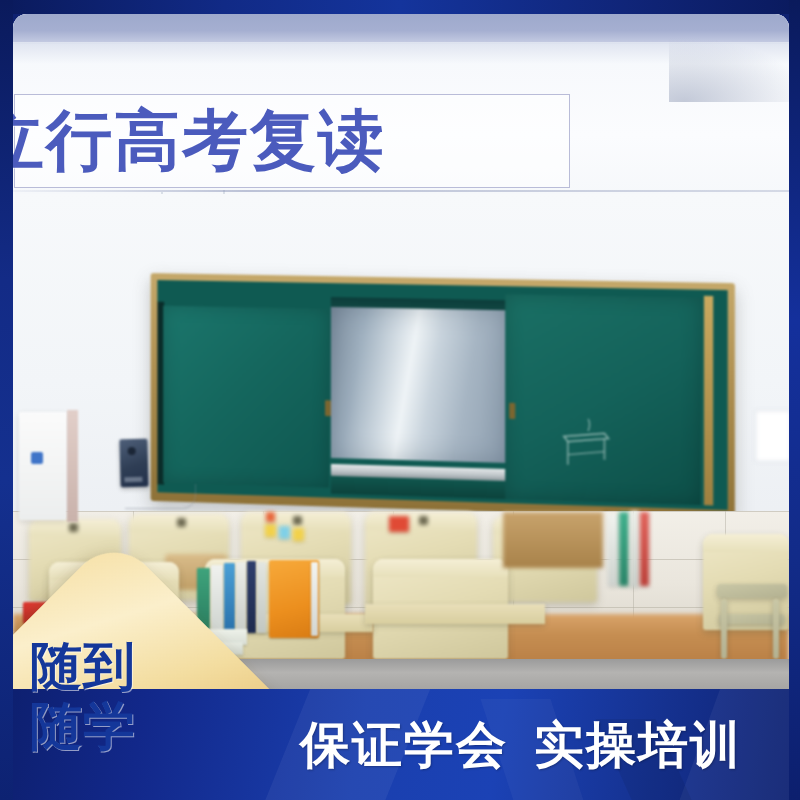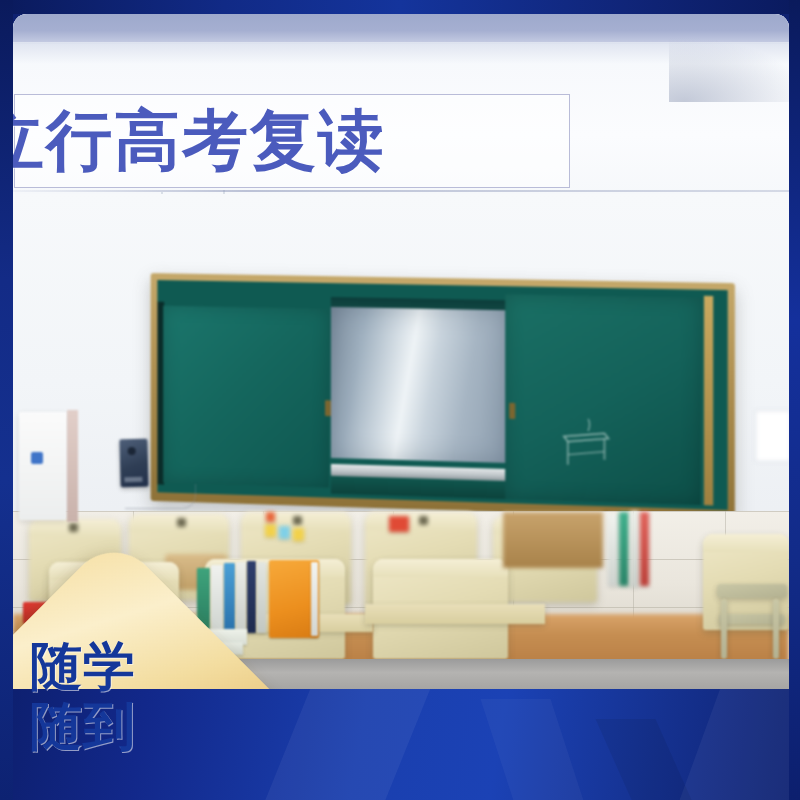--- a/index.html
+++ b/index.html
@@ -484,23 +484,26 @@
 
   <div class="grey-strip"></div>
 
   <div class="bottom-bar">
     <div class="bb-shape s1"></div>
     <div class="bb-shape s2"></div>
     <div class="bb-shape s3"></div>
     <div class="bb-shape s4"></div>
   </div>
 
+  <div class="bb-text">
+    <span>保证学会</span><span class="bb-gap"></span><span>实操培训</span>
+  </div>
 
   <div class="badge"></div>
   <div class="badge-text">
+    <span>随到</span>
     <span>随学</span>
-    <span>随到</span>
   </div>
 
   <div class="frame-top"></div>
   <div class="frame-left"></div>
   <div class="frame-right"></div>
 </div>
 
 </body></html>

